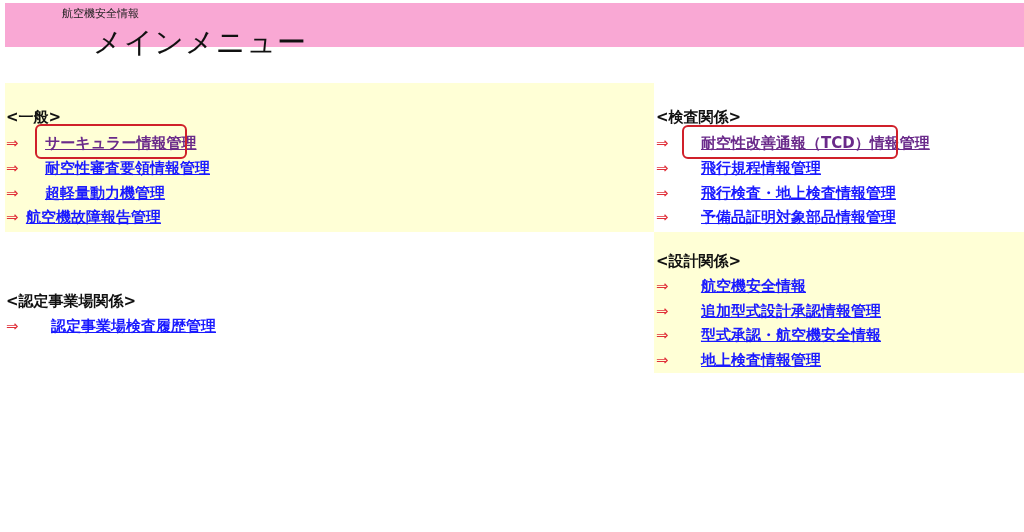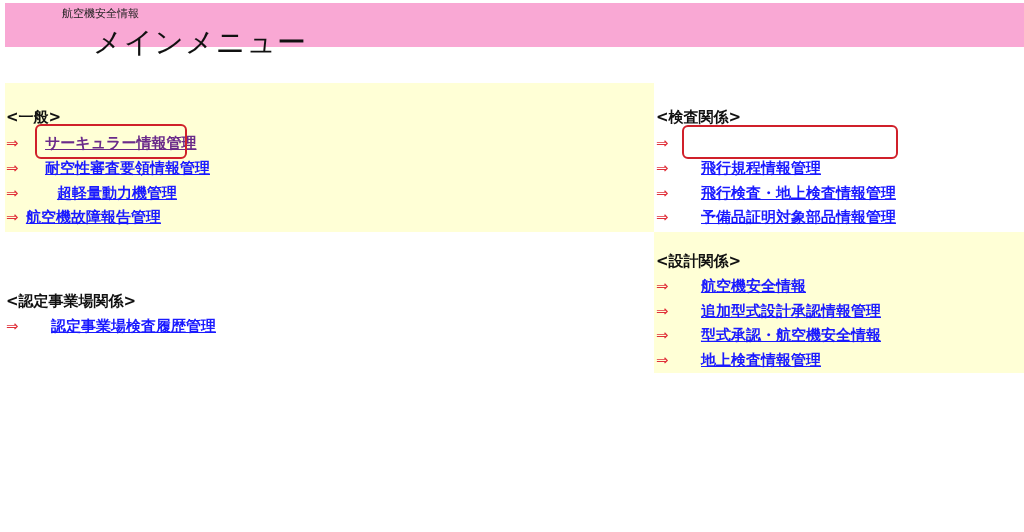--- a/index.html
+++ b/index.html
@@ -49,36 +49,37 @@
   <a class="link visited" style="margin-left:19px;">サーキュラー情報管理</a>
 </div>
 <div class="highlight" style="left:35px; top:124px; width:152px; height:35px;"></div>
 
 <div class="row" style="left:6px; top:159px;">
   <span class="arrow">⇒</span>
   <a class="link" style="margin-left:19px;">耐空性審査要領情報管理</a>
 </div>
 <div class="row" style="left:6px; top:184px;">
   <span class="arrow">⇒</span>
-  <a class="link" style="margin-left:31px;">超軽量動力機管理</a>
+  <a class="link" style="margin-left:19px;">超軽量動力機管理</a>
 </div>
 <div class="row" style="left:6px; top:208px;">
   <span class="arrow">⇒</span>
   <a class="link" style="text-decoration:underline;">航空機故障報告管理</a>
 </div>
 
 <div class="section-title" style="left:6px; top:292px;">&lt;認定事業場関係&gt;</div>
 <div class="row" style="left:6px; top:317px;">
   <span class="arrow">⇒</span>
   <a class="link" style="margin-left:25px;">認定事業場検査履歴管理</a>
 </div>
 
 <div class="section-title" style="left:656px; top:108px;">&lt;検査関係&gt;</div>
 <div class="row" style="left:656px; top:134px;">
   <span class="arrow">⇒</span>
+  <a class="link visited" style="margin-left:25px;">耐空性改善通報（TCD）情報管理</a>
 </div>
 <div class="highlight" style="left:682px; top:125px; width:216px; height:34px;"></div>
 
 <div class="row" style="left:656px; top:159px;">
   <span class="arrow">⇒</span>
   <a class="link" style="margin-left:25px;">飛行規程情報管理</a>
 </div>
 <div class="row" style="left:656px; top:184px;">
   <span class="arrow">⇒</span>
   <a class="link" style="margin-left:25px;">飛行検査・地上検査情報管理</a>

